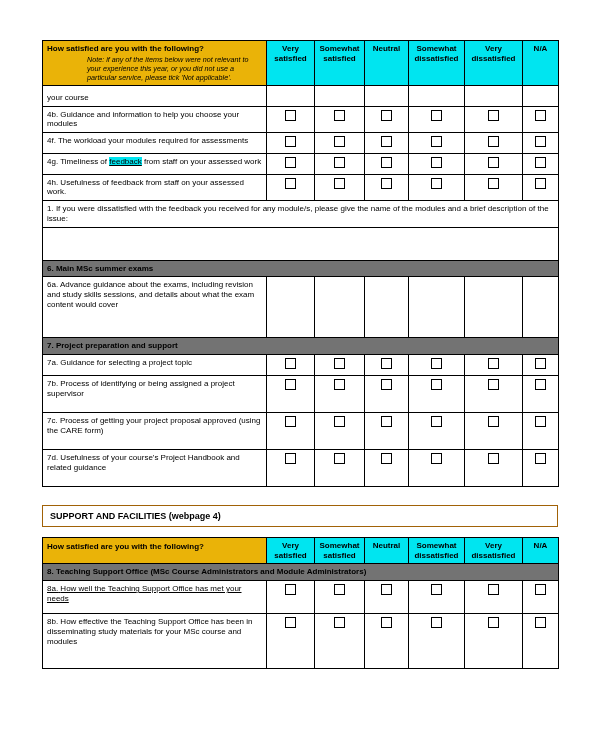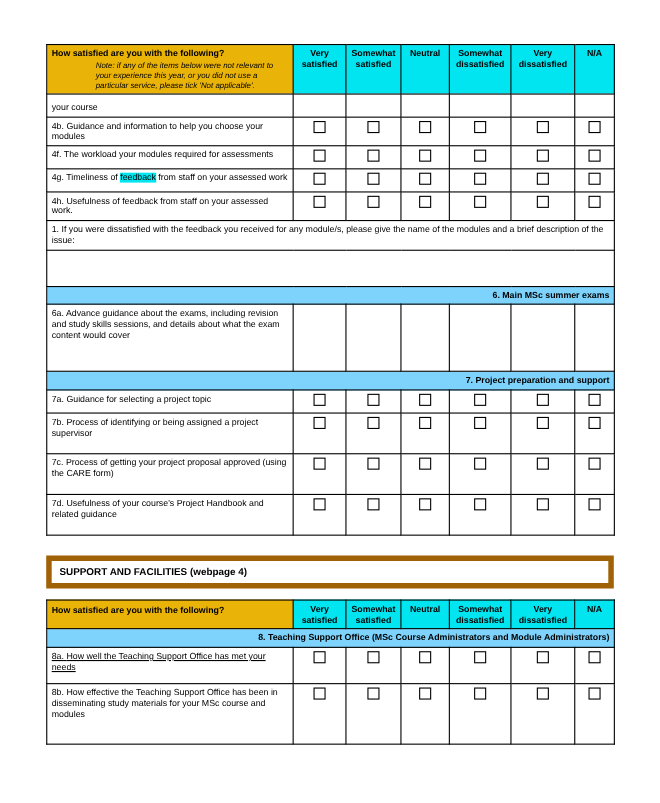--- a/index.html
+++ b/index.html
@@ -70,40 +70,40 @@
     padding-top: 7px;
   }
   .cbox {
     display: inline-block;
     width: 9px;
     height: 9px;
     border: 1px solid #000000;
     background: #ffffff;
   }
   .section-yellow {
-    background: #7dd3fc;
+    background: #737373;
     font-weight: bold;
     font-size: 8.5px;
     padding: 4px 5px;
-    text-align: right;
   }
   .free-text {
     font-size: 8px;
     padding: 5px 5px 4px 5px;
   }
   .free-space {
     height: 26px;
   }
   .highlight {
     background: #00e5f0;
+    text-decoration: underline;
   }
   .band {
     width: 516px;
     box-sizing: border-box;
-    border: 5px solid #a16207;
+    border: 1px solid #a16207;
     font-weight: bold;
     font-size: 9px;
     padding: 5px 7px;
     margin: 18px 0 10px 0;
     background: #ffffff;
   }
 </style>
 </head>
 <body>
 

